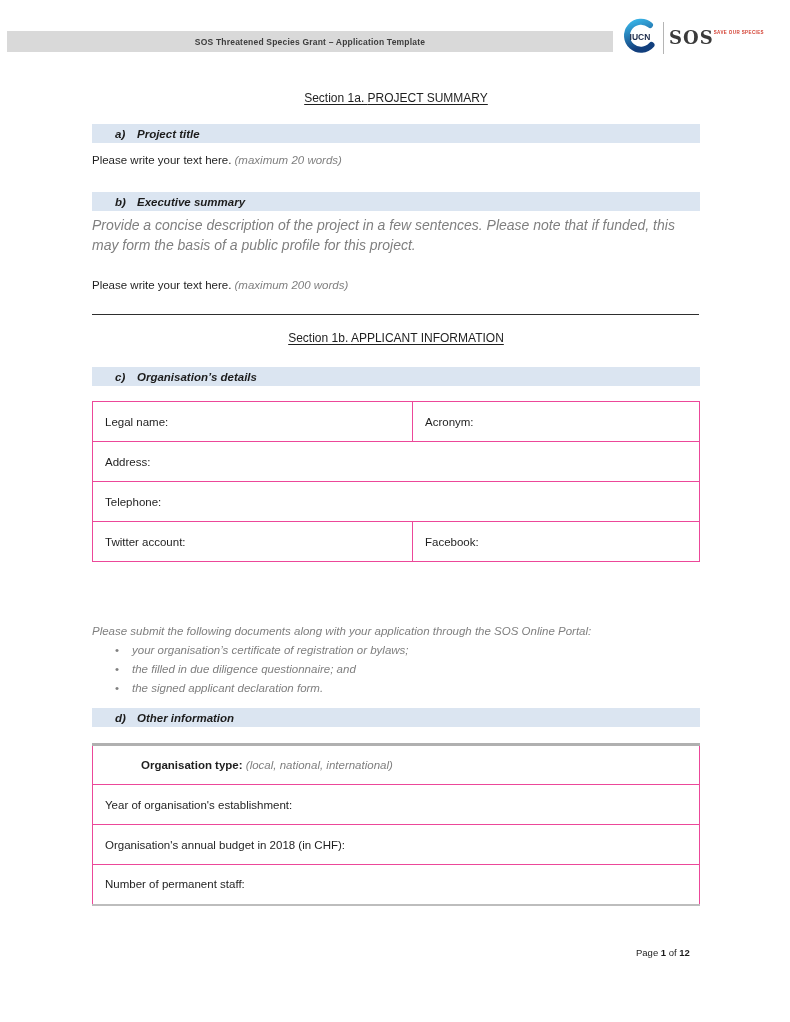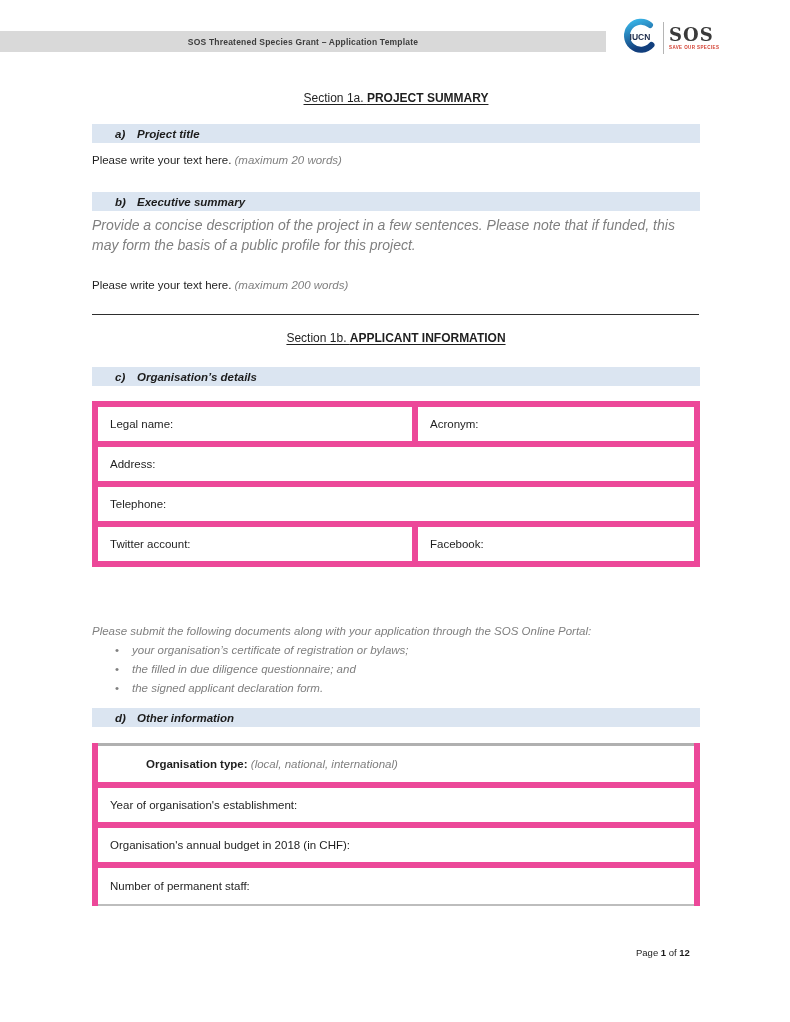--- a/index.html
+++ b/index.html
@@ -5,40 +5,40 @@
   * { margin:0; padding:0; box-sizing:border-box; }
   html,body { background:#ffffff; }
   body {
     width:790px; height:1022px; position:relative;
     font-family:"Liberation Sans", sans-serif; color:#1f1f1f;
   }
   .page { position:absolute; inset:0; background:#ffffff; overflow:hidden; }
 
   
   .header-bar {
-    position:absolute; left:0; top:31px; width:606px; height:21px;
+    position:absolute; left:7px; top:31px; width:606px; height:21px;
     background:#d9d9d9; display:flex; align-items:center; justify-content:center;
   }
   .header-title { font-size:8.5px; font-weight:bold; color:#3d3d3d; letter-spacing:.2px; }
 
   .logo-group {
     position:absolute; left:620px; top:16px; height:44px;
     display:flex; align-items:center; gap:5px;
   }
   .logo-divider { width:1px; height:32px; background:#b5b5b5; }
-  .sos-logo { display:flex; flex-direction:column; align-items:flex-start; line-height:1; }
+  .sos-logo { display:flex; flex-direction:row; align-items:flex-start; line-height:1; }
   .sos-word { font-size:18px; font-weight:bold; color:#3a3a3a; letter-spacing:1px; font-family:"DejaVu Serif", serif; }
   .sos-tagline { font-size:4.5px; font-weight:bold; color:#d23c2e; letter-spacing:.4px; margin-top:2px; }
 
   
   .abs { position:absolute; left:92px; width:608px; }
 
   .section-title { text-align:center; font-size:12px; }
   .section-title .u { text-decoration:underline; text-underline-offset:2px; }
-  .section-title .b { font-weight:bold; }
+  .section-title .b { font-weight:normal; }
   #sec1a-title { top:91px; }
   #sec1b-title { top:331px; }
 
   .banner {
     height:19px; background:#dbe5f1; display:flex; align-items:center;
     font-style:italic; font-weight:bold; font-size:11.5px; color:#1c1c1c;
     padding-left:23px;
   }
   .banner .letter { width:22px; flex:0 0 22px; }
   #banner-a { top:124px; }
@@ -52,21 +52,21 @@
   .muted { color:#7f7f7f;text-align:center; }
   .it { font-style:italic; }
 
   #desc-b { top:216px; font-size:14px; line-height:19.5px; color:#7f7f7f; font-style:italic; }
 
   #divider-1b { top:314px; height:0; border-top:1.5px solid #2e2e2e; width:607px; }
 
   
   table { border-collapse:collapse; table-layout:fixed; width:614px; }
   td {
-    border:6px solid #ec4899; height:40px; padding:0 6px 0 12px;
+    border:1px solid #ec4899; height:40px; padding:0 6px 0 12px;
     font-size:11.5px; vertical-align:middle; background:#ffffff;
   }
   #table-org { top:401px; }
   #table-other { top:743px; }
   #table-other tr:first-child td { border-top:3px solid #b0b0b0;padding-left:48px; }
   #table-other tr:last-child td  { border-bottom:2px solid #bdbdbd; }
   .bold { font-weight:bold; }
 
   
   #docs-note { top:622px; font-size:11.5px; line-height:19px; color:#7f7f7f; font-style:italic; }

